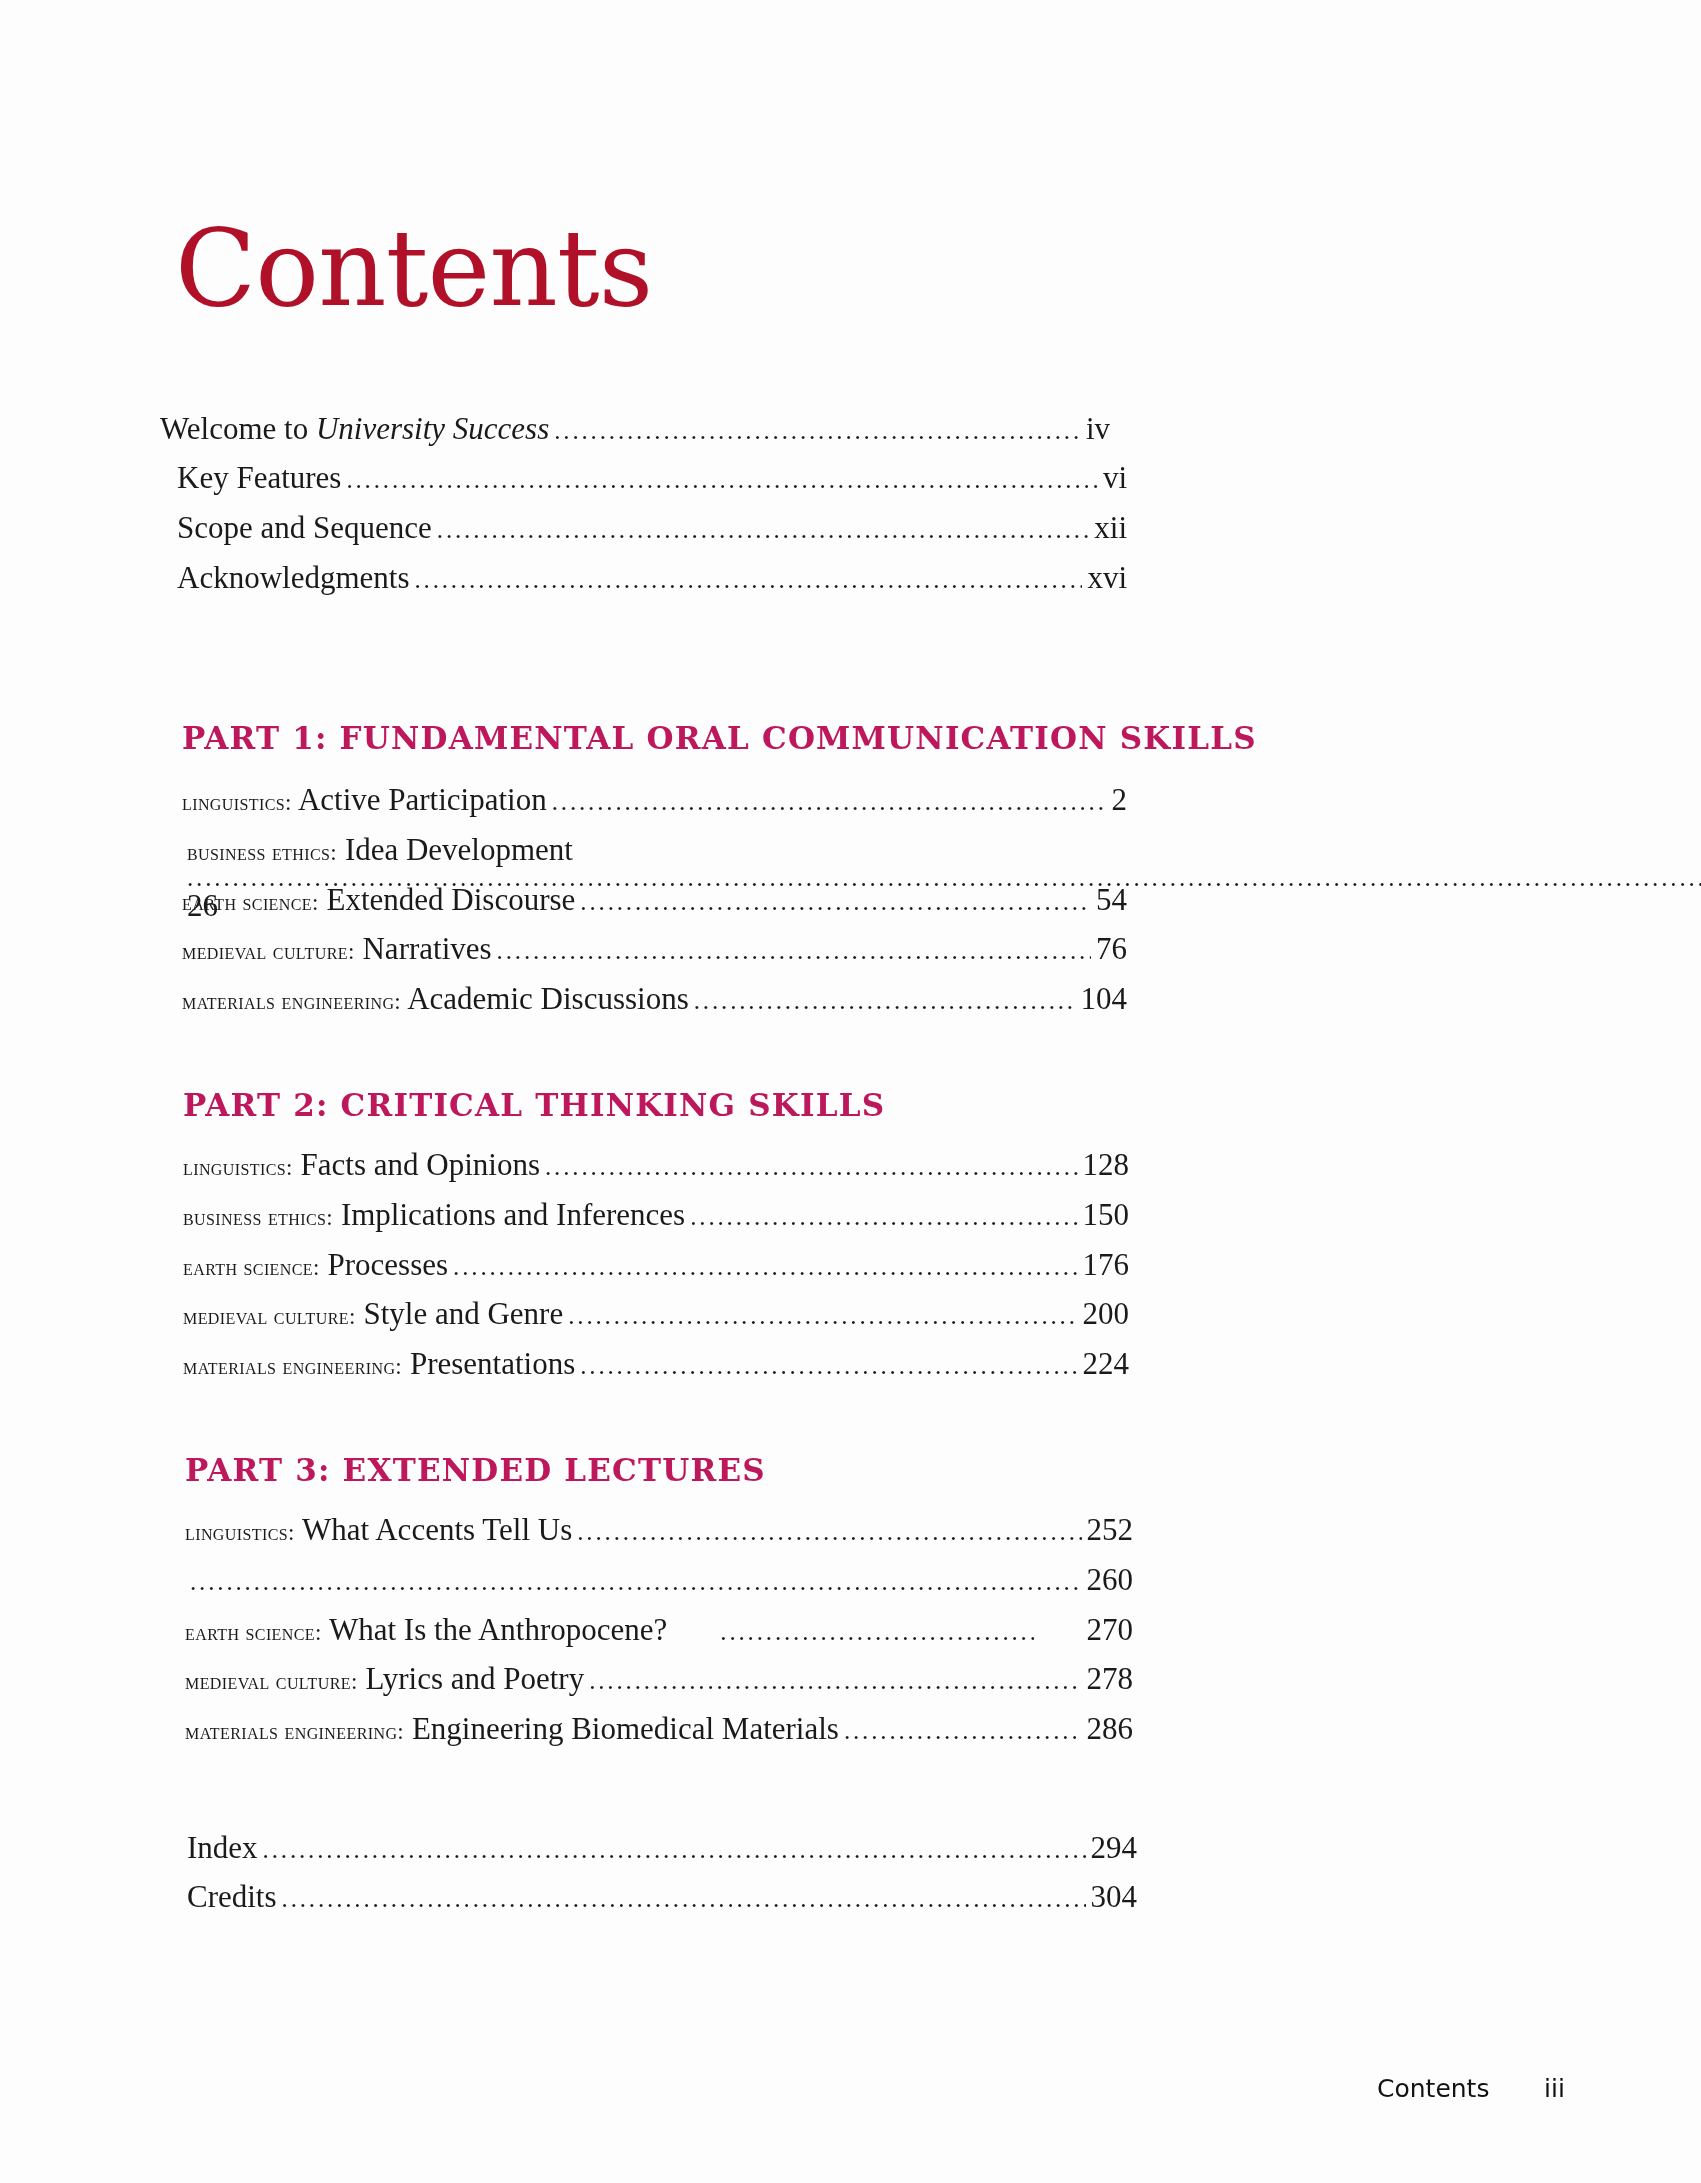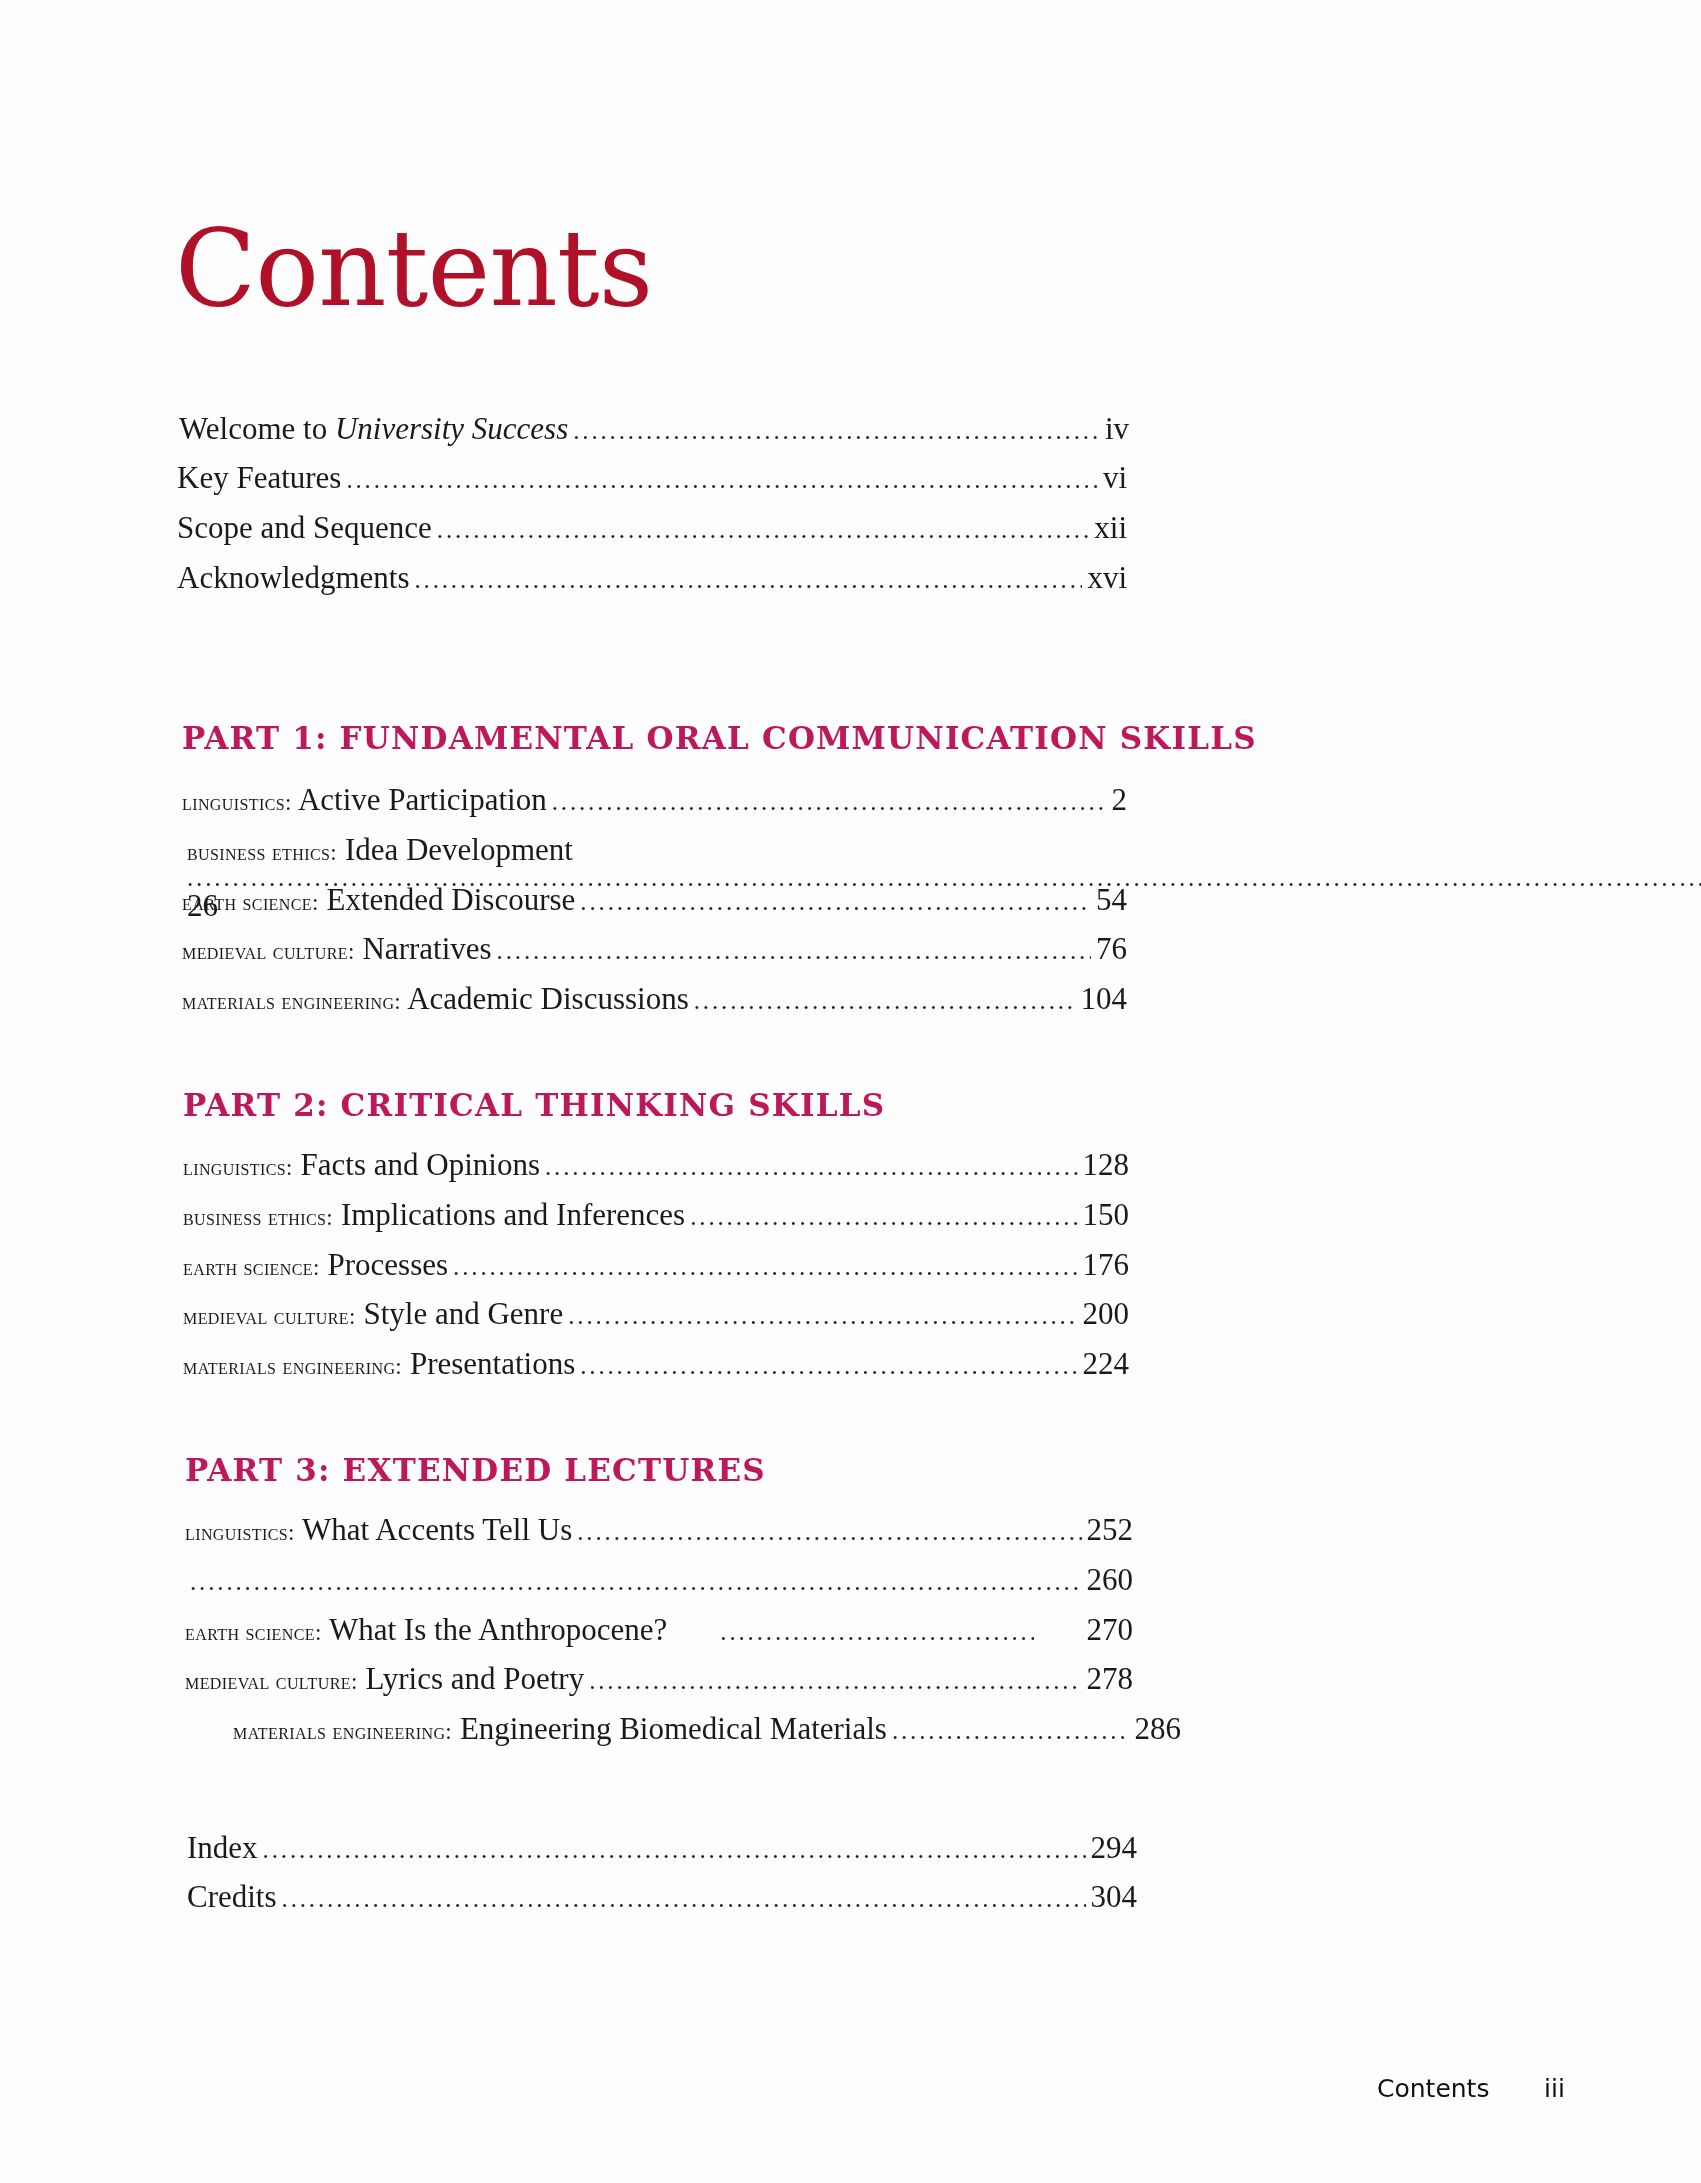--- a/index.html
+++ b/index.html
@@ -63,21 +63,21 @@
     font-size: 25px;
     color: #111;
   }
 </style>
 </head>
 <body>
 
 <div class="title">Contents</div>
 
 <div>
-  <div class="toc-line" style="left:179px; top:413px; width:950px;">
+  <div class="toc-line" style="left:160px; top:413px; width:950px;">
     <span class="toc-label"><span>Welcome to </span><em>University Success</em></span>
     <span class="leader"></span>
     <span class="page-num">iv</span>
   </div>
   <div class="toc-line" style="left:177px; top:462px; width:950px;">
     <span class="toc-label">Key Features</span>
     <span class="leader"></span>
     <span class="page-num">vi</span>
   </div>
   <div class="toc-line" style="left:177px; top:512px; width:950px;">
@@ -164,21 +164,21 @@
   <div class="toc-line" style="left:185px; top:1614px; width:948px;gap:48px;">
     <span class="toc-label"><span class="subj">EARTH SCIENCE:</span> <span>What Is the Anthropocene?</span></span>
     <span class="leader"></span>
     <span class="page-num">270</span>
   </div>
   <div class="toc-line" style="left:185px; top:1663px; width:948px;">
     <span class="toc-label"><span class="subj">MEDIEVAL CULTURE:</span> <span>Lyrics and Poetry</span></span>
     <span class="leader"></span>
     <span class="page-num">278</span>
   </div>
-  <div class="toc-line" style="left:185px; top:1713px; width:948px;margin-left:48px;">
+  <div class="toc-line" style="left:185px; top:1713px; width:948px;">
     <span class="toc-label"><span class="subj">MATERIALS ENGINEERING:</span> <span>Engineering Biomedical Materials</span></span>
     <span class="leader"></span>
     <span class="page-num">286</span>
   </div>
 </div>
 
 <div>
   <div class="toc-line" style="left:187px; top:1832px; width:950px;">
     <span class="toc-label">Index</span>
     <span class="leader"></span>

